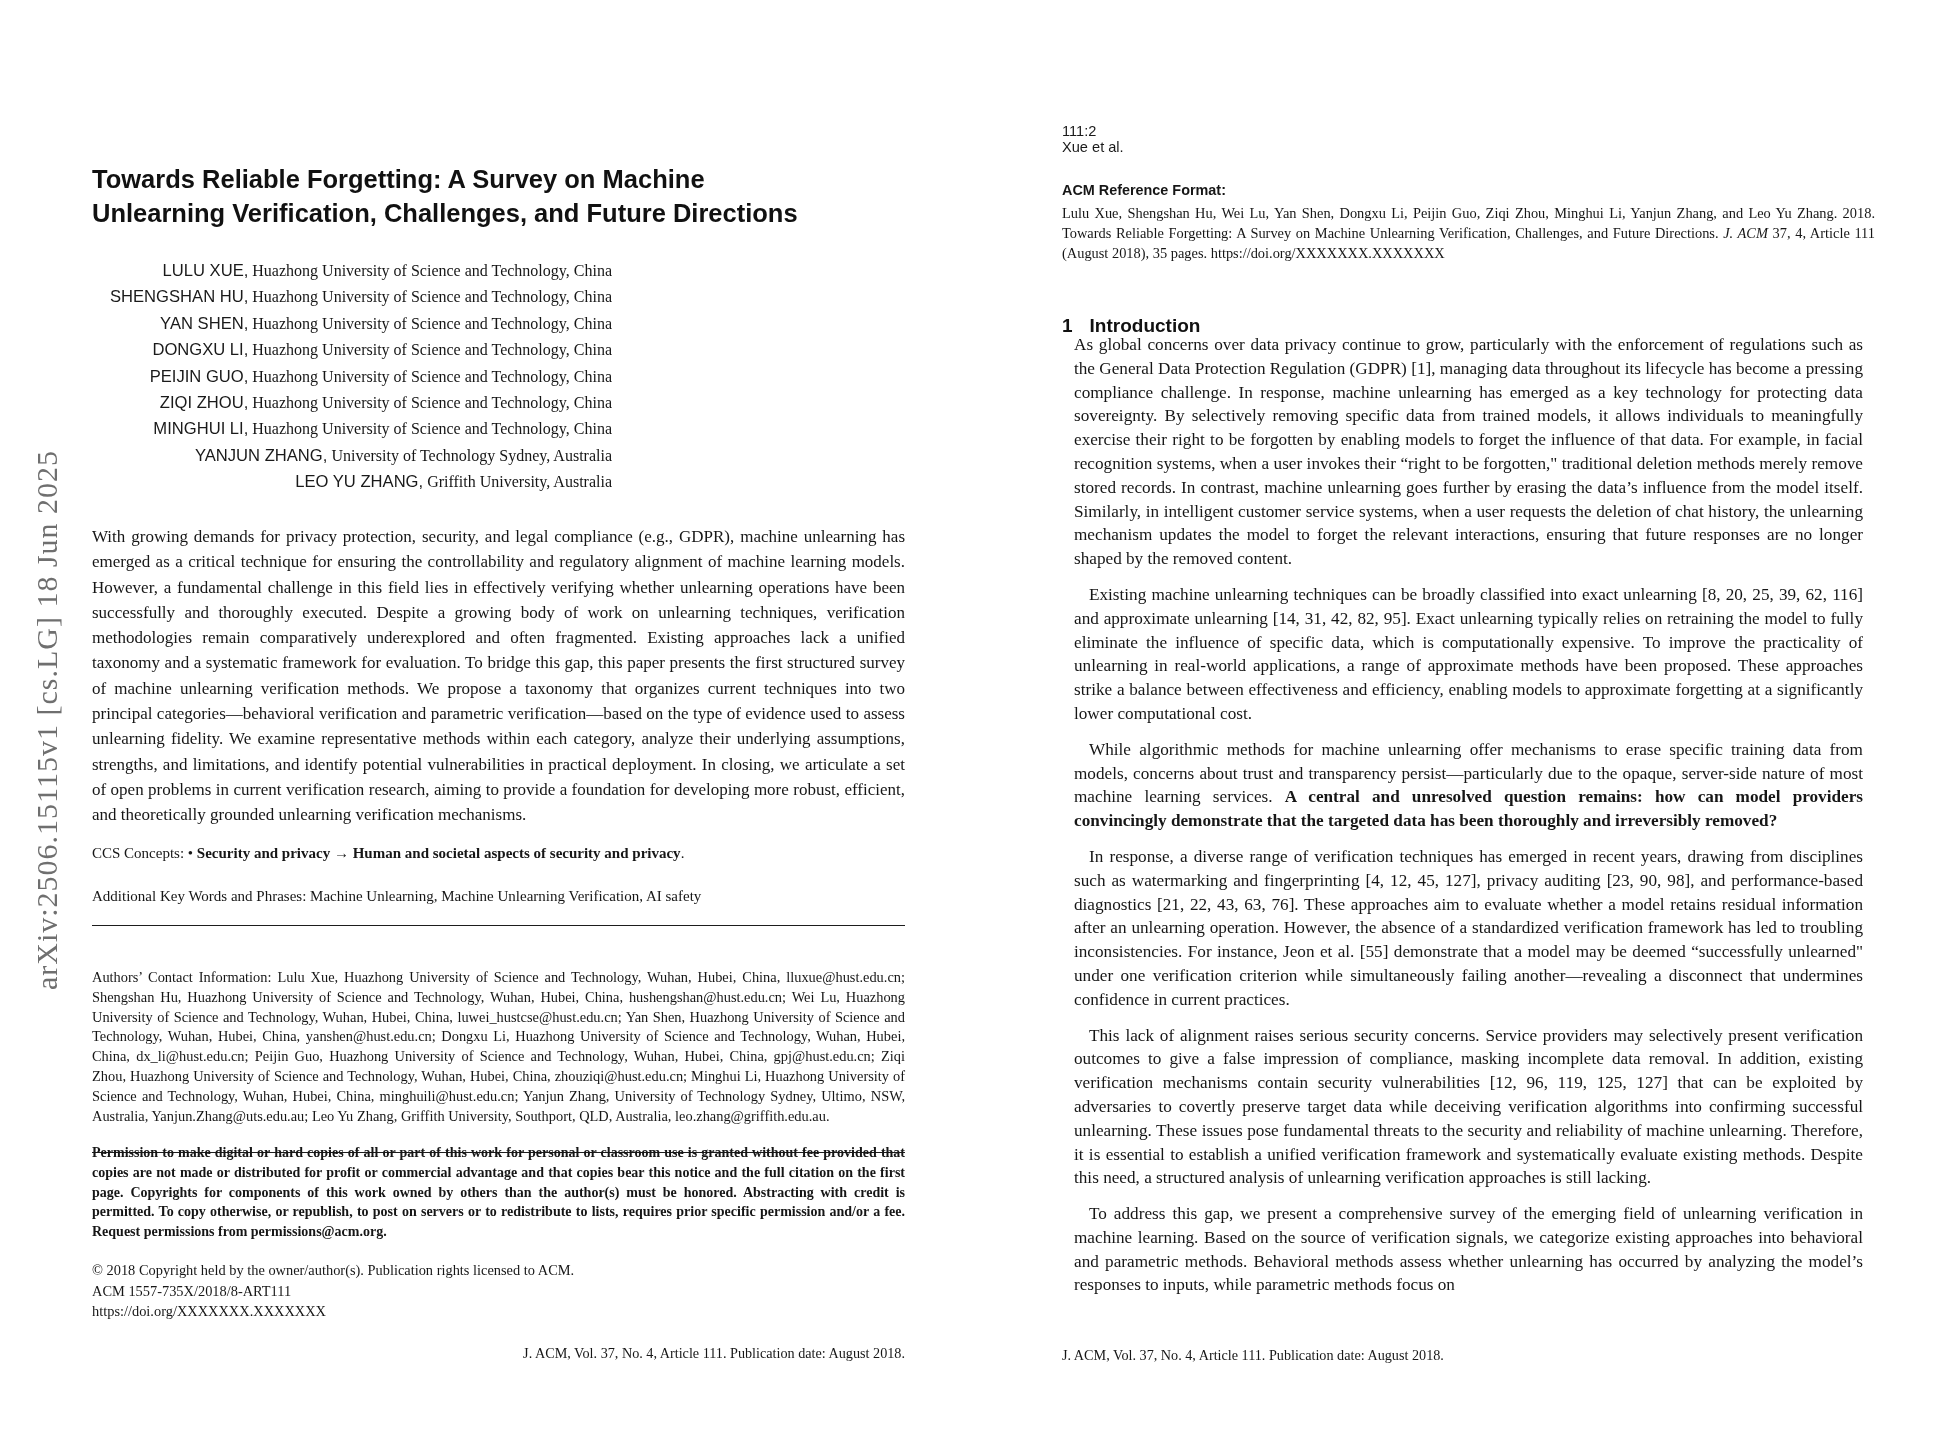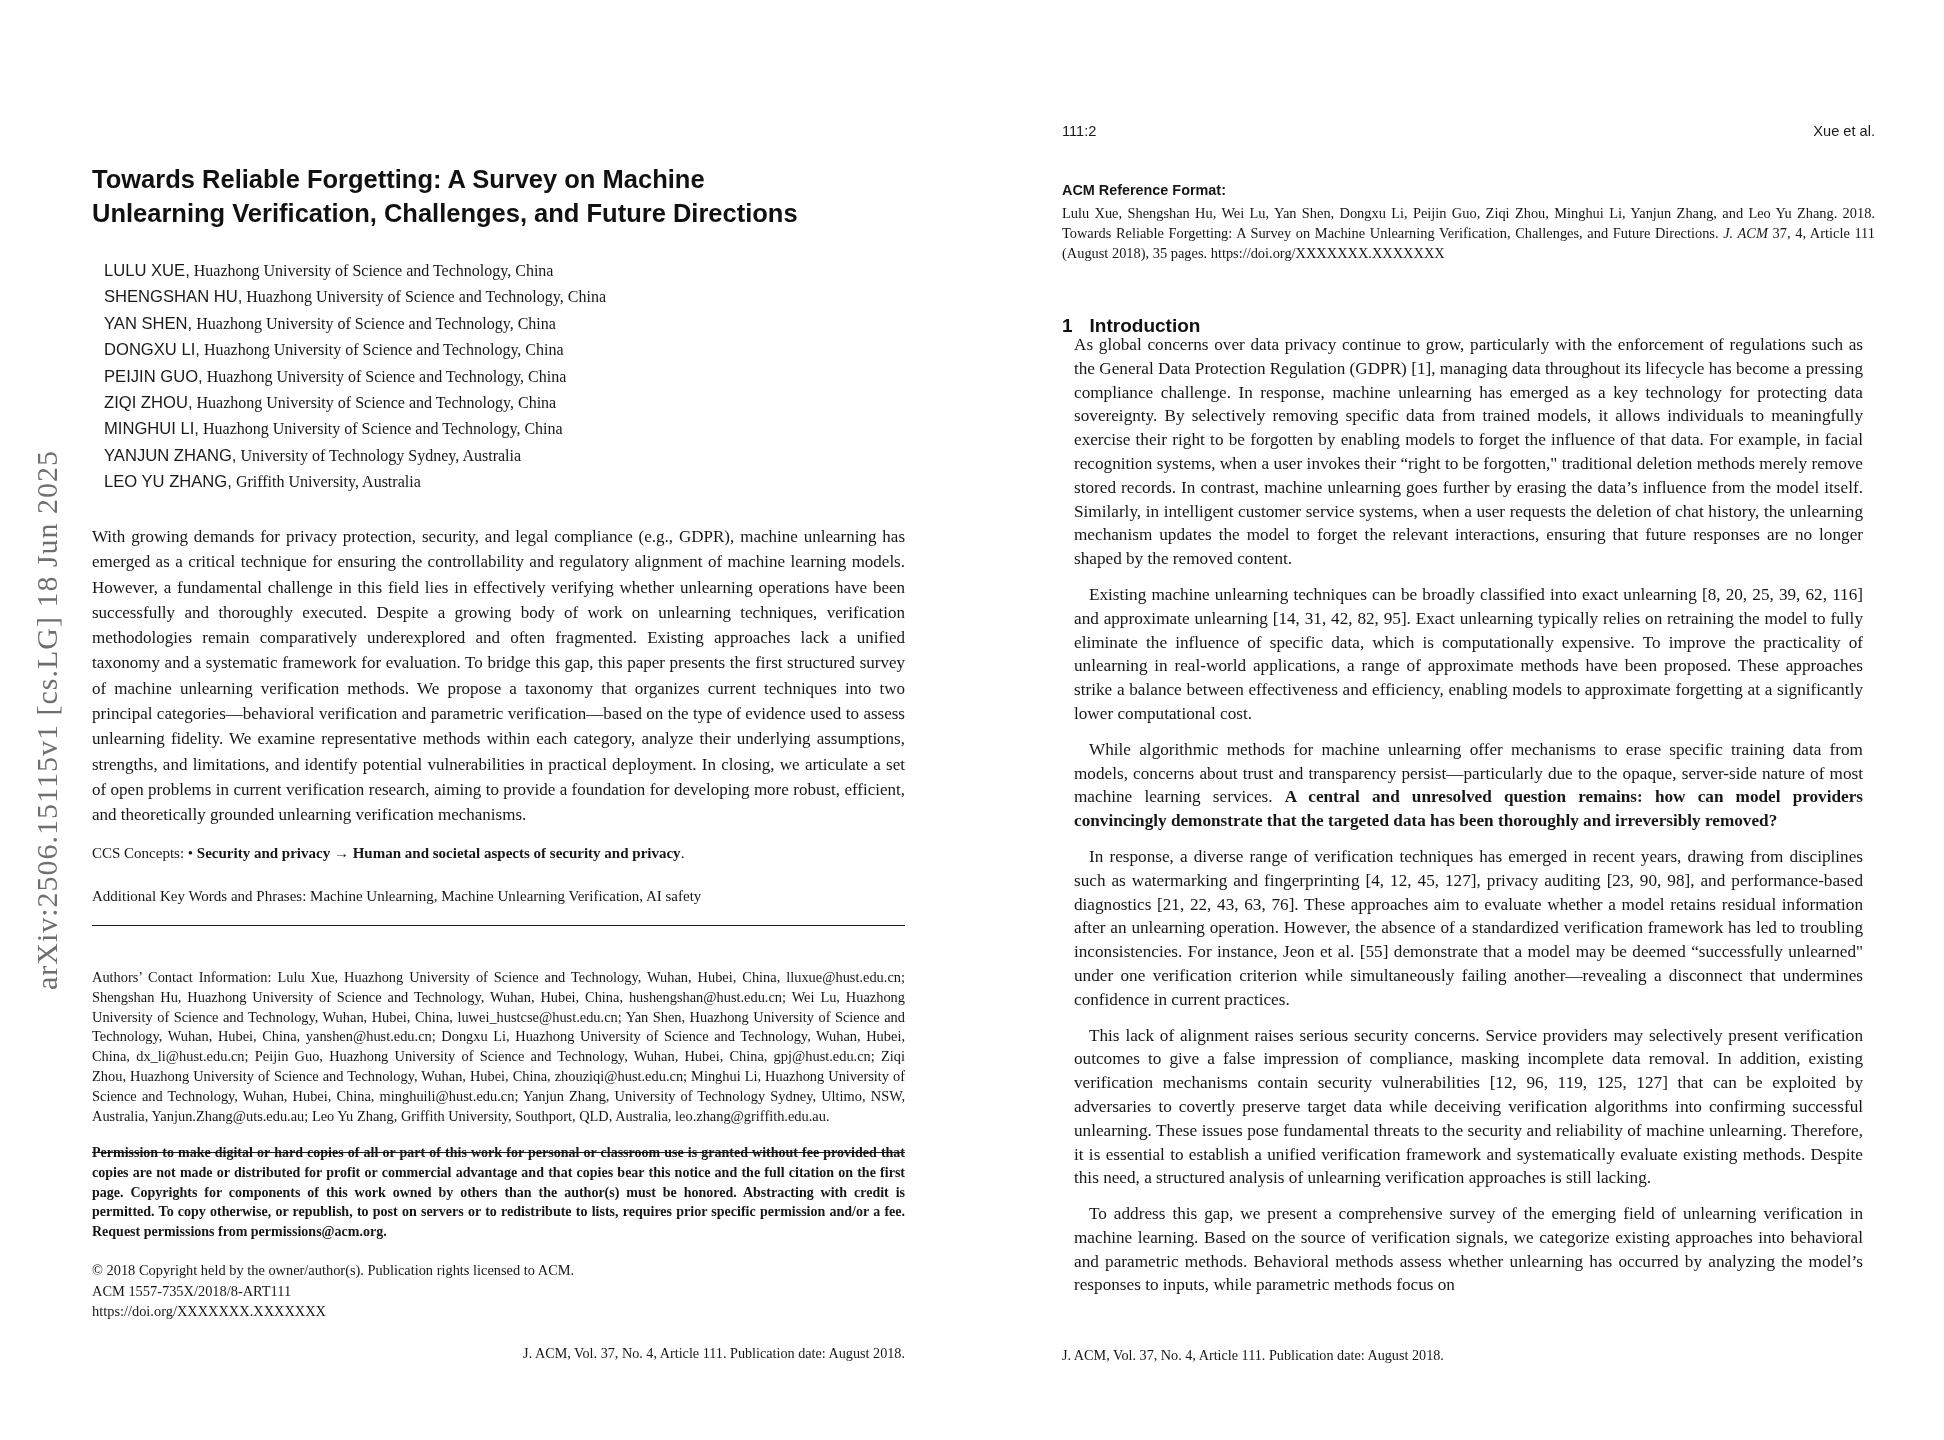--- a/index.html
+++ b/index.html
@@ -17,21 +17,21 @@
   
   .leftcol  { position:absolute; left:92px;  top:0; width:813px; height:1019px; }
   .rightcol { position:absolute; left:1062px; top:0; width:813px; height:1440px; }
 
   
   .title {
     position:absolute; top:162px; left:0;
     font-family:"Liberation Sans", sans-serif; font-weight:700;
     font-size:25.5px; line-height:34px; color:#111; white-space:nowrap;
   }
-  .authors { position:absolute; top:258px; left:12px; }
+  .authors { position:absolute; top:258px; left:18px;text-align:right; }
   .author-line { line-height:26.4px; white-space:nowrap; }
   .author-name { font-family:"Liberation Sans", sans-serif; font-size:16.6px; color:#1a1a1a; }
   .author-aff  { font-size:16px; }
   .abstract {
     position:absolute; top:524px; width:813px;
     font-size:17px; line-height:25.3px; text-align:justify;
   }
   .ccs      { position:absolute; top:845px; width:813px; font-size:15px; }
   .keywords { position:absolute; top:888px; width:813px; font-size:15px; }
   .rule1 { position:absolute; top:925px;  width:813px; border-top:1.6px solid #1d1d1d; }
@@ -49,21 +49,21 @@
   .issn      { top:1282px; }
   .doi       { top:1302px; }
   .footer-left {
     position:absolute; top:1345px; width:813px; text-align:right; font-size:14.2px;
   }
 
   
   .runhead {
     position:absolute; top:123px; width:813px;
     display:flex; justify-content:space-between;
-    font-family:"Liberation Sans", sans-serif; font-size:14.6px; color:#1a1a1a;
+    font-family:"Liberation Sans", sans-serif; font-size:14.6px; color:#1a1a1a;flex-direction:column;
   }
   .acmref-label {
     position:absolute; top:182px;
     font-family:"Liberation Sans", sans-serif; font-weight:700; font-size:14.4px;
   }
   .acmref {
     position:absolute; top:203px; width:813px;
     font-size:14.4px; line-height:20px; text-align:justify;
   }
   .acmref .jrnl { font-style:italic; }

